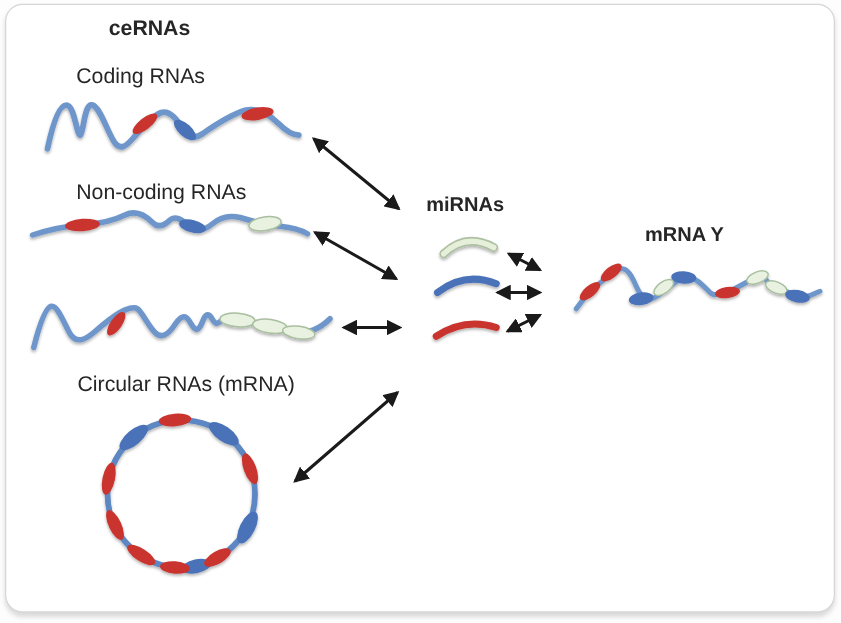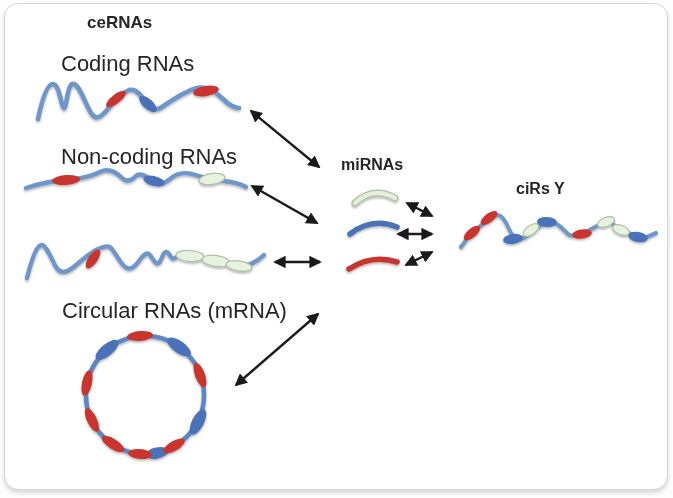--- a/index.html
+++ b/index.html
@@ -3,21 +3,21 @@
 <meta charset="utf-8">
 <style>
   html,body{margin:0;padding:0;background:#ffffff;}
   .stage{position:relative;width:673px;height:498px;background:#fdfdfd;overflow:hidden;
          font-family:"Liberation Sans", sans-serif;}
   .card{position:absolute;left:4px;top:3px;width:662px;height:485px;background:#ffffff;
         border:1.5px solid #d6d6d6;border-radius:14px;box-shadow:0 3px 4px rgba(0,0,0,.14);}
   .fig-svg{position:absolute;left:0;top:0;}
   .lbl{position:absolute;color:#262626;white-space:nowrap;}
   .lbl-title{font-weight:bold;font-size:17px;text-align:center;}
-  .lbl-item{font-size:22px;}
+  .lbl-item{font-size:17px;}
   .lbl-center{font-weight:bold;font-size:16px;}
 </style>
 </head>
 <body>
 
 <div class="stage">
   <div class="card"></div>
 
   <svg class="fig-svg" width="673" height="498" viewBox="0 0 673 498">
     <defs>
@@ -113,14 +113,14 @@
       <line x1="398" y1="234" x2="432" y2="234" marker-start="url(#ah)" marker-end="url(#ah)"></line>
       <line x1="406" y1="265" x2="432" y2="252" marker-start="url(#ah)" marker-end="url(#ah)"></line>
     </g>
   </svg>
 
   <div class="lbl lbl-title" style="left:87px;top:13px;">ceRNAs</div>
   <div class="lbl lbl-item" style="left:61px;top:51px;">Coding RNAs</div>
   <div class="lbl lbl-item" style="left:61px;top:144px;">Non-coding RNAs</div>
   <div class="lbl lbl-item" style="left:62px;top:298px;">Circular RNAs (mRNA)</div>
   <div class="lbl lbl-center" style="left:341px;top:156px;">miRNAs</div>
-  <div class="lbl lbl-center" style="left:516px;top:180px;">ciRs Y</div>
+  <div class="lbl lbl-center" style="left:516px;top:180px;">mRNA Y</div>
 </div>
 
 </body></html>

